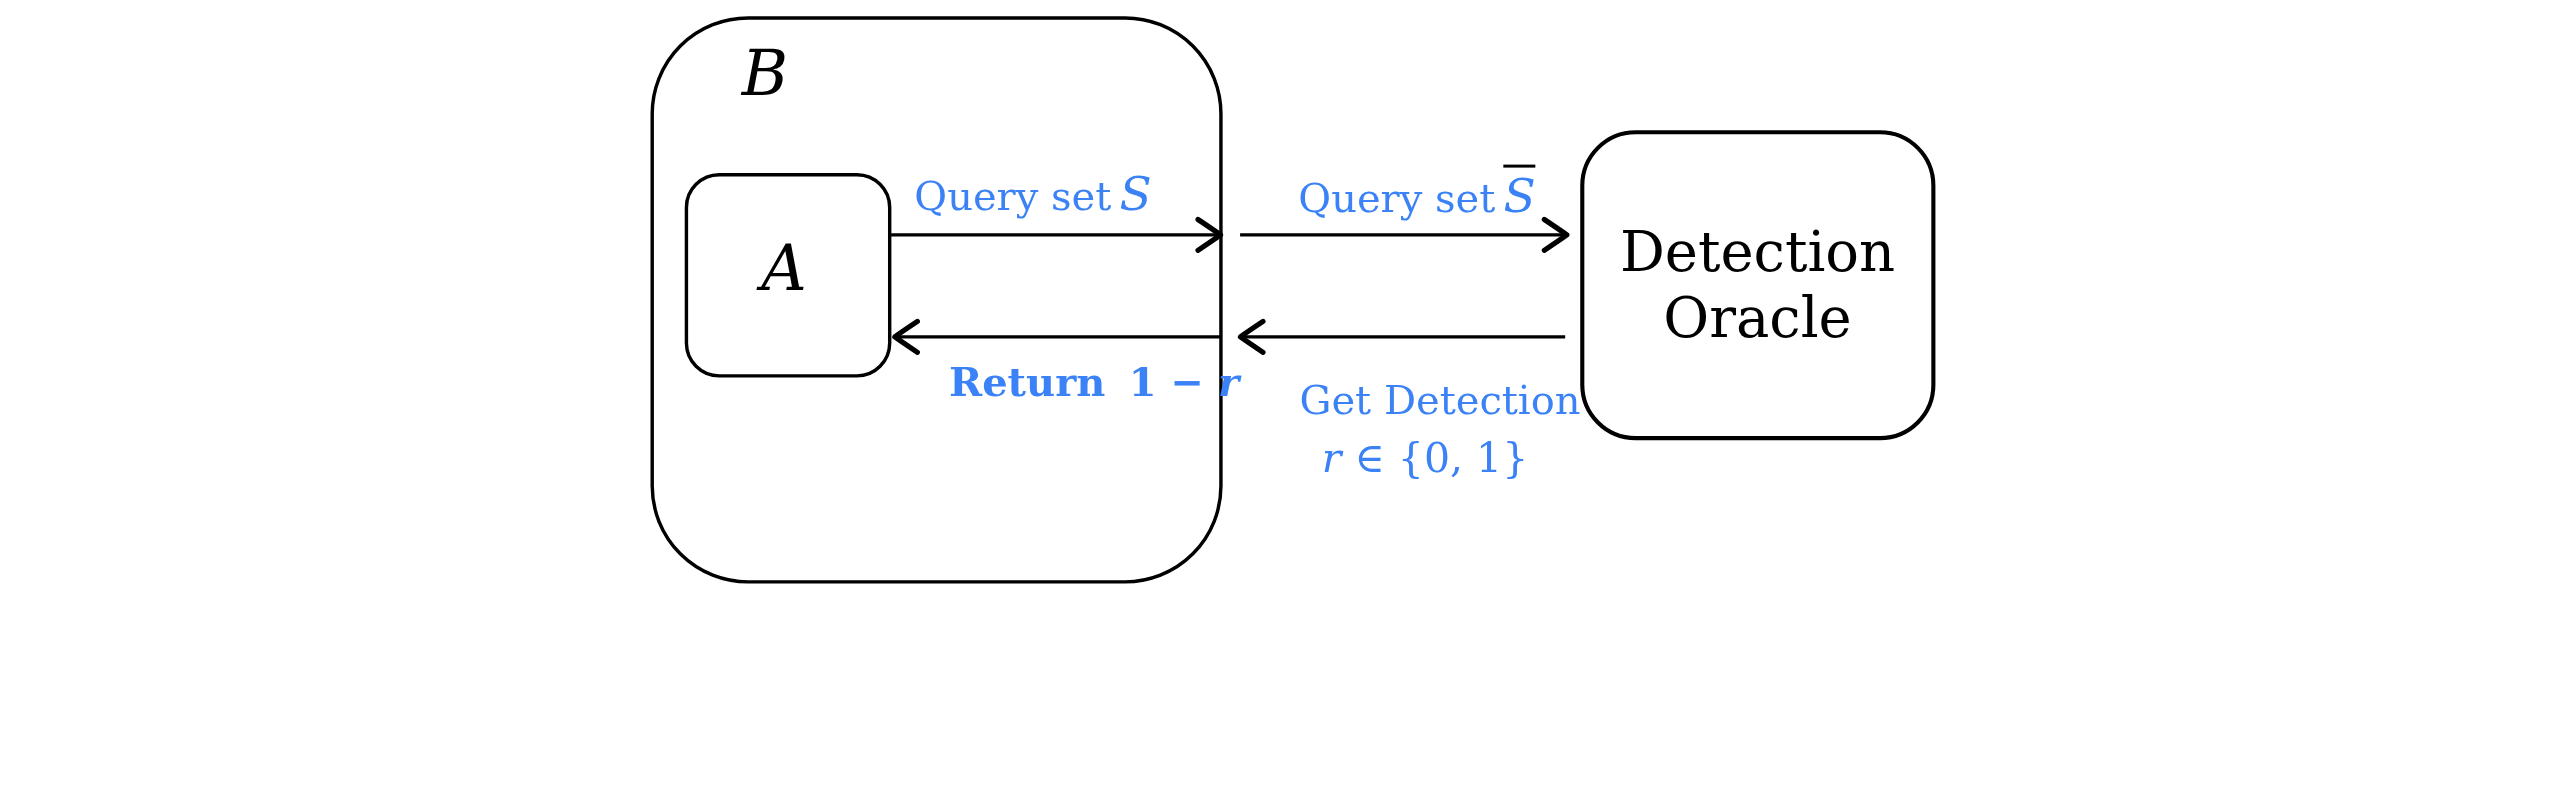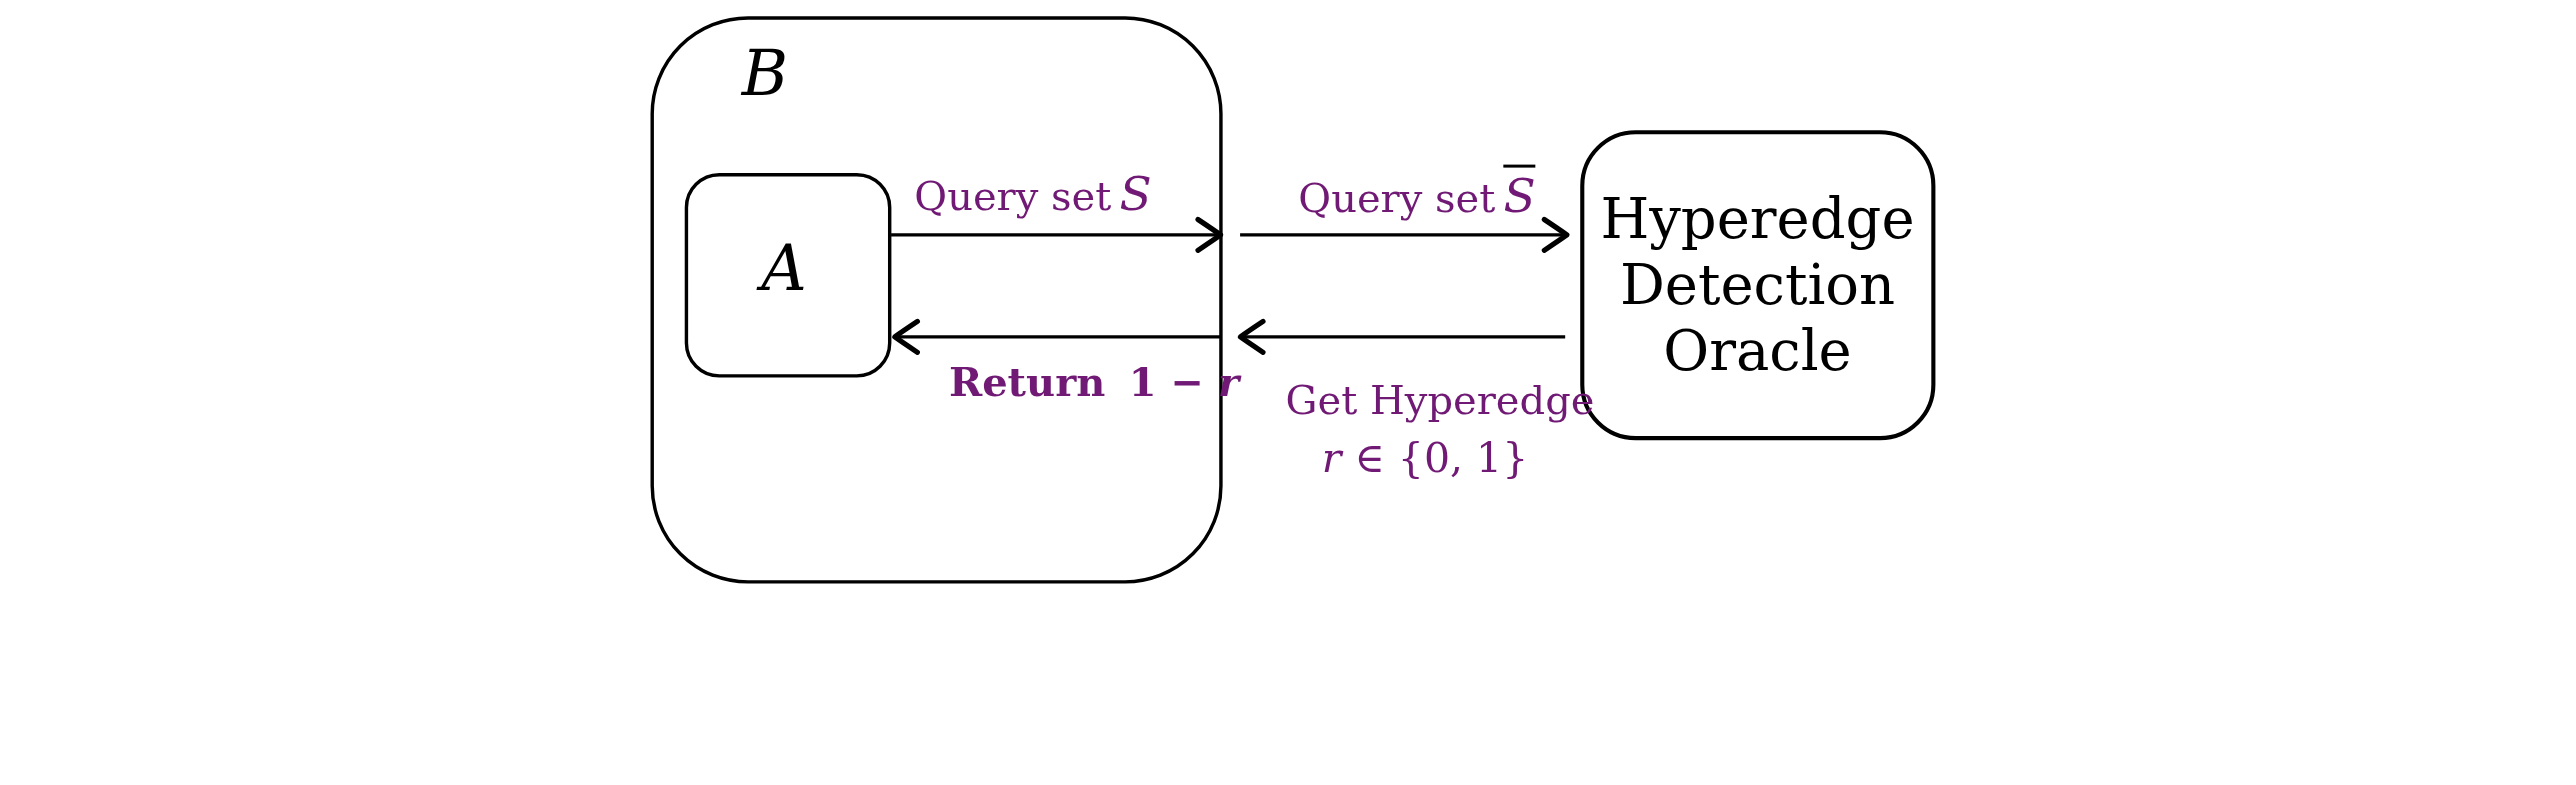--- a/index.html
+++ b/index.html
@@ -20,21 +20,21 @@
     position: absolute;
     left: 0; top: 0;
     width: 2576px;
     height: 786px;
   }
   .lbl {
     position: absolute;
     transform: translate(-50%, -50%);
     white-space: nowrap;
     font-size: 40px;
-    color: #701a75;
+    color: #3b82f6;
     line-height: 1.1;
   }
   .mvar {
     font-style: italic;
     font-size: 47px;
     margin-left: 8.2px;
   }
   .mvar-inline {
     font-style: italic;
   }
@@ -94,41 +94,40 @@
     <line x1="2287" y1="492" x2="1814" y2="492" stroke="#000000" stroke-width="5" marker-end="url(#arrowhead)"></line>
 
     <line x1="1784" y1="492" x2="1309" y2="492" stroke="#000000" stroke-width="5" marker-end="url(#arrowhead)"></line>
   </svg>
 
   <div class="script-letter" style="left:765px; top:73px;">B</div>
 
   <div class="script-letter" style="left:784px; top:268px;">A</div>
 
   <div class="oracle-text">
-    <div>Hyperedge</div>
     <div>Detection</div>
     <div>Oracle</div>
   </div>
 
   <div class="lbl" style="left:1033px; top:194px;">
     <span>Query set</span><span class="mvar">S</span>
   </div>
 
   <div class="lbl" style="left:1417px; top:193px;">
     <span>Query set</span><span class="mvar mbar">S</span>
   </div>
 
   <div class="lbl" style="left:1094px; top:382px;font-weight:bold;">
     <span>Return</span><span class="mspace"></span>
     <span>1 −</span>
     <span class="mvar-inline">r</span>
   </div>
 
   <div class="lbl" style="left:1440px; top:400px;">
-    <span>Get Hyperedge</span>
+    <span>Get Detection</span>
   </div>
 
   <div class="lbl math-line" style="left:1415px; top:459px;margin-left:10px;">
     <span class="mvar-inline">r</span>
     <span>∈ {0, 1}</span>
   </div>
 
 </div>
 
 

